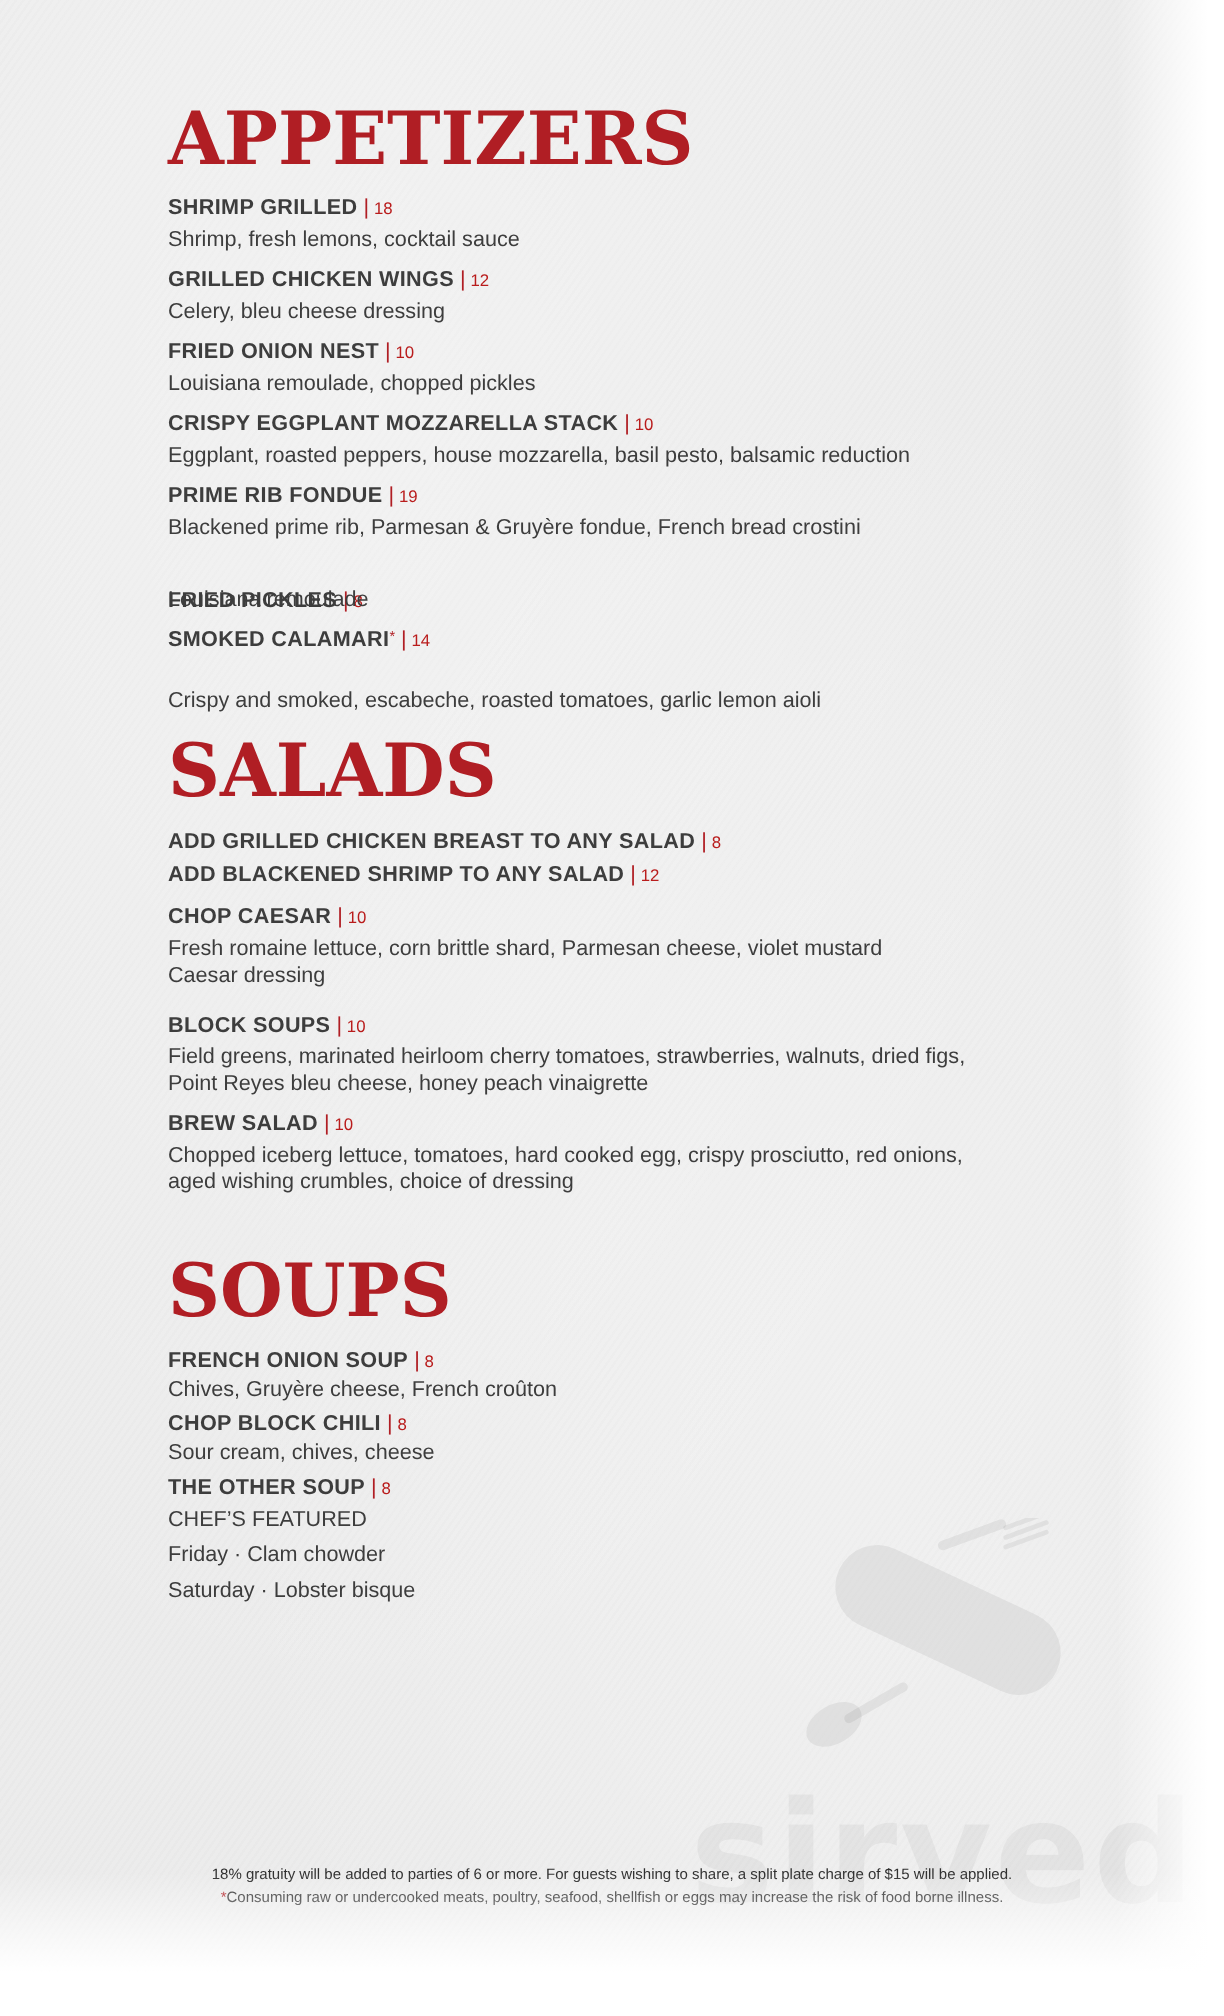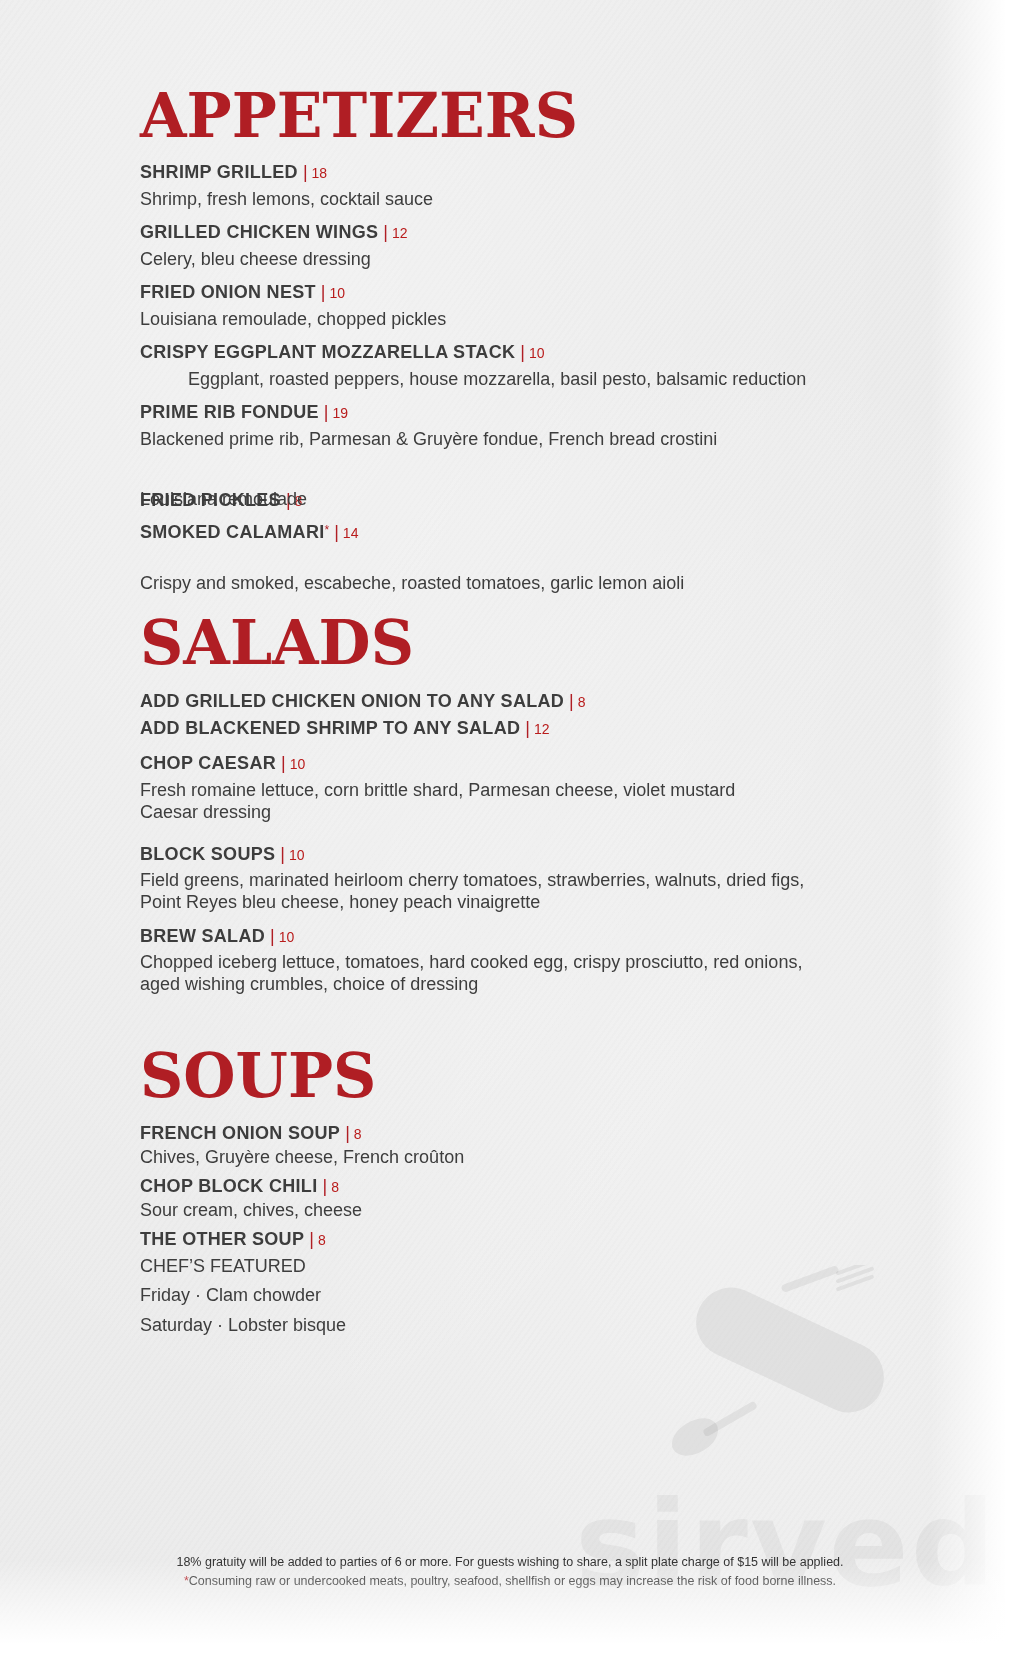--- a/index.html
+++ b/index.html
@@ -101,41 +101,41 @@
   <div class="desc" style="top:247px;">Celery, bleu cheese dressing</div>
 
   <div class="item" style="top:282px;">
     <span class="item-name">FRIED ONION NEST</span><span class="sep">|</span><span class="price">10</span>
   </div>
   <div class="desc" style="top:307px;">Louisiana remoulade, chopped pickles</div>
 
   <div class="item" style="top:342px;">
     <span class="item-name">CRISPY EGGPLANT MOZZARELLA STACK</span><span class="sep">|</span><span class="price">10</span>
   </div>
-  <div class="desc" style="top:367px;margin-left:48px;">Eggplant, roasted peppers, house mozzarella, basil pesto, balsamic reduction</div>
+  <div class="desc" style="top:367px;">Eggplant, roasted peppers, house mozzarella, basil pesto, balsamic reduction</div>
 
   <div class="item" style="top:402px;">
     <span class="item-name">PRIME RIB FONDUE</span><span class="sep">|</span><span class="price">19</span>
   </div>
   <div class="desc" style="top:427px;">Blackened prime rib, Parmesan &amp; Gruyère fondue, French bread crostini</div>
 
   <div class="item" style="top:462px;margin-top:28px;">
     <span class="item-name">FRIED PICKLES</span><span class="sep">|</span><span class="price">8</span>
   </div>
   <div class="desc" style="top:487px;">Louisiana remoulade</div>
 
   <div class="item" style="top:522px;">
     <span class="item-name">SMOKED CALAMARI</span><span class="star">*</span><span class="sep">|</span><span class="price">14</span>
   </div>
   <div class="desc" style="top:571px;">Crispy and smoked, escabeche, roasted tomatoes, garlic lemon aioli</div>
 
   <div class="section-title" style="top:613px;">SALADS</div>
 
   <div class="item" style="top:691px;">
-    <span class="item-name">ADD GRILLED CHICKEN ONION TO ANY SALAD</span><span class="sep">|</span><span class="price">8</span>
+    <span class="item-name">ADD GRILLED CHICKEN BREAST TO ANY SALAD</span><span class="sep">|</span><span class="price">8</span>
   </div>
   <div class="item" style="top:718px;">
     <span class="item-name">ADD BLACKENED SHRIMP TO ANY SALAD</span><span class="sep">|</span><span class="price">12</span>
   </div>
 
   <div class="item" style="top:753px;">
     <span class="item-name">CHOP CAESAR</span><span class="sep">|</span><span class="price">10</span>
   </div>
   <div class="desc" style="top:778px;">Fresh romaine lettuce, corn brittle shard, Parmesan cheese, violet mustard</div>
   <div class="desc" style="top:800px;">Caesar dressing</div>

